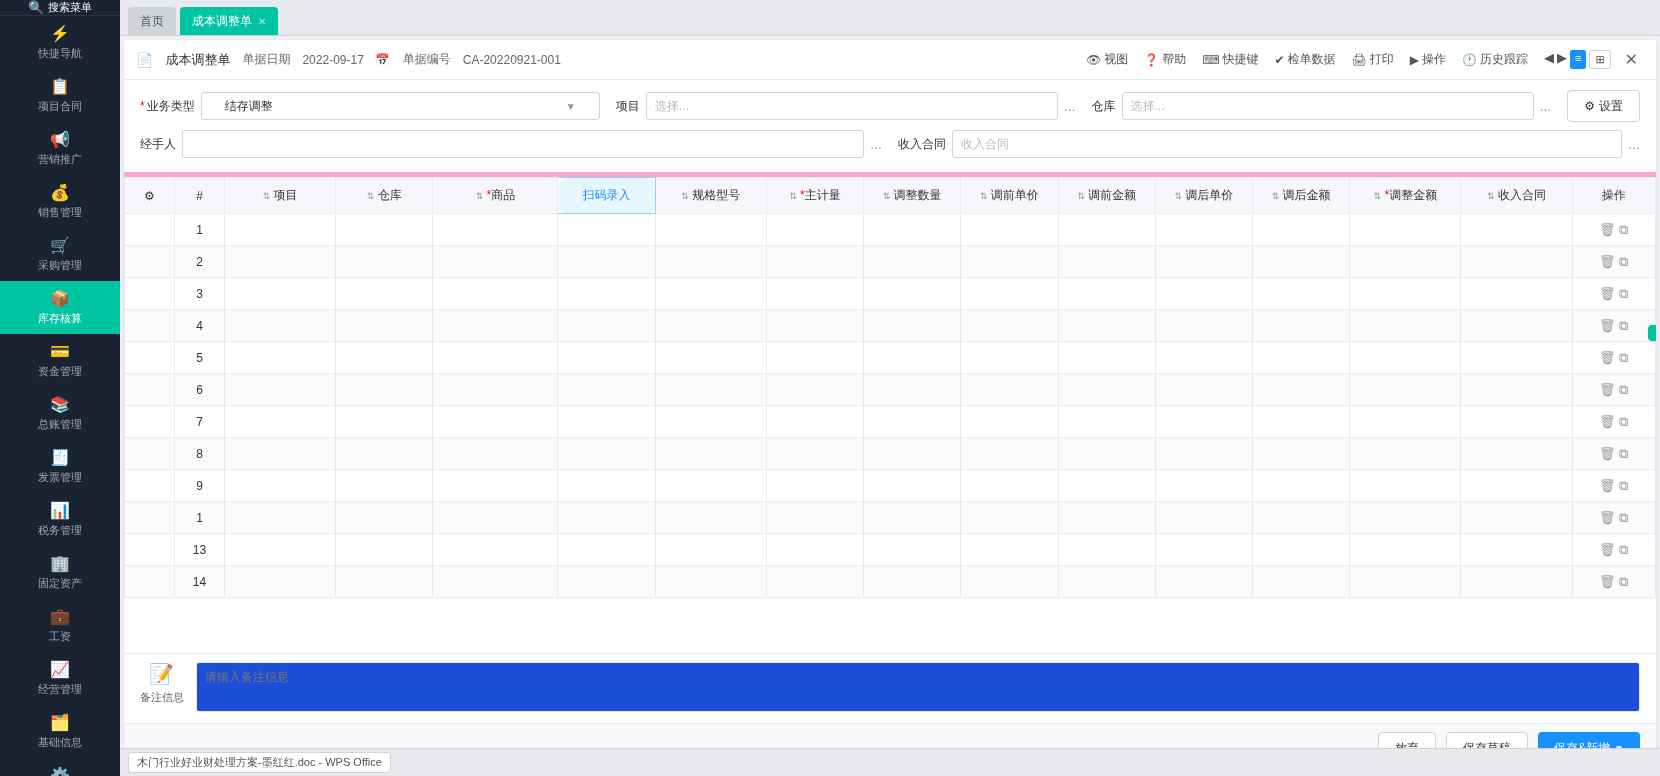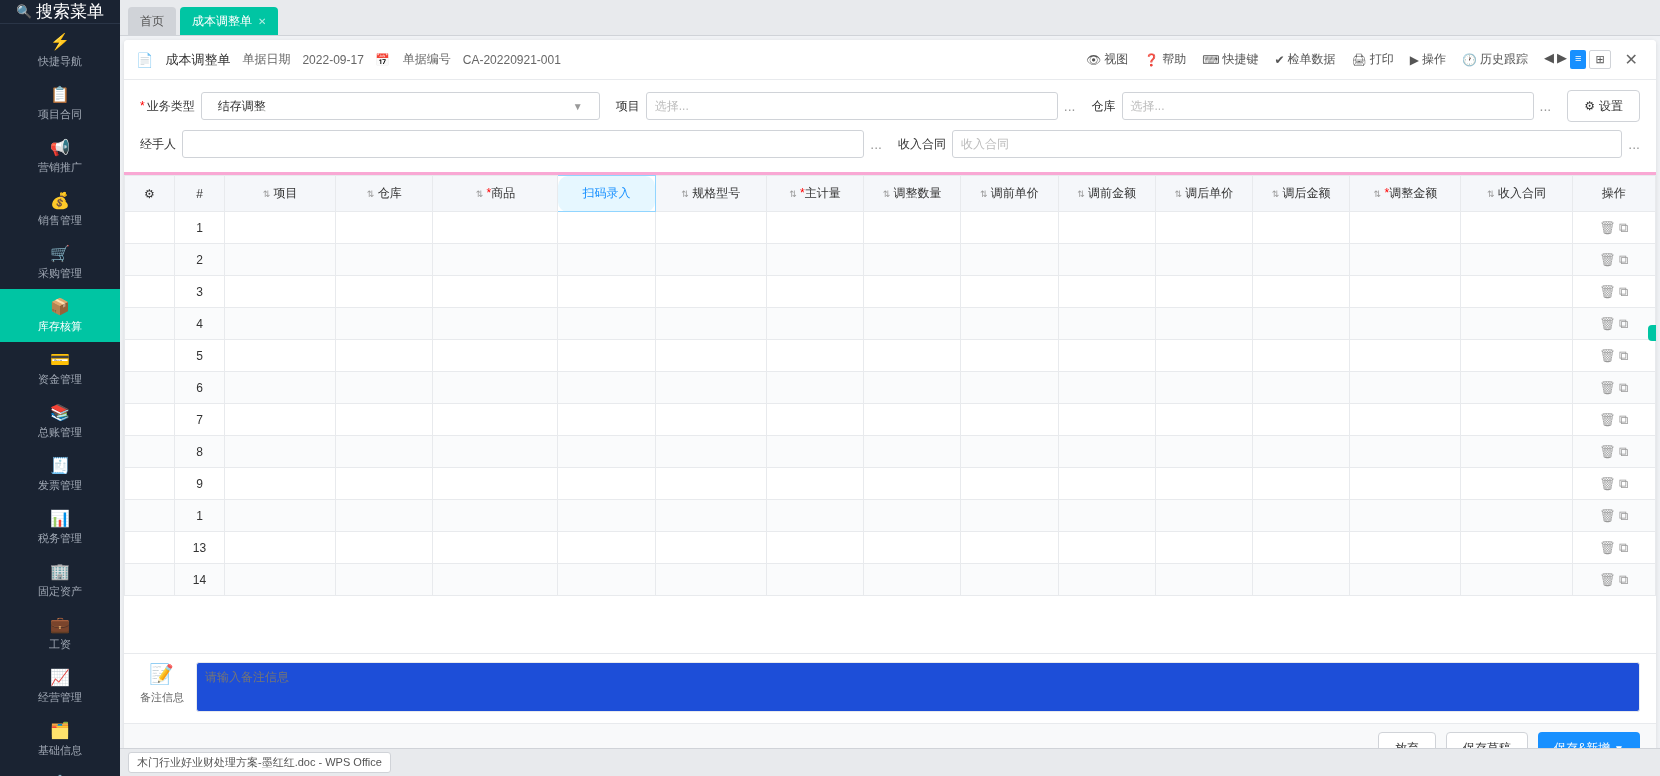--- a/index.html
+++ b/index.html
@@ -125,21 +125,21 @@
     .window-close {
       cursor: pointer;
       color: #666;
       font-size: 16px;
       padding: 2px 6px;
     }
 
     
     .form-area {
       padding: 10px 16px 6px;
-      border-bottom: 3px solid #f9a8d4;
+      border-bottom: 5px solid #f9a8d4;
       background: #fff;
     }
     .form-row {
       display: flex;
       align-items: center;
       gap: 16px;
       margin-bottom: 8px;
     }
     .form-field {
       display: flex;
@@ -155,21 +155,21 @@
     .form-label.required::before {
       content: '*';
       color: #f00;
       margin-right: 2px;
     }
     .form-select-display {
       flex: 1;
       height: 28px;
       border: 1px solid #d0d3d8;
       border-radius: 3px;
-      padding: 0 16px;
+      padding: 0 23px;
       font-size: 12px;
       color: #333;
       background: #fff;
       display: flex;
       align-items: center;
       justify-content: space-between;
       cursor: pointer;
       min-width: 120px;
     }
     .form-select-display .arrow { color: #999; font-size: 10px; }
@@ -357,21 +357,21 @@
     .col-ops { width: 60px; }
 
     .required-mark { color: #f00; }
   </style>
 </head>
 <body>
 
 <div class="sidebar">
   <div class="sidebar-logo">
     <span>🔍</span>
-    <span style="font-size:17px;margin-left:4px">搜索菜单</span>
+    <span style="font-size:11px;margin-left:4px">搜索菜单</span>
   </div>
 
   <div class="sidebar-item">
     <span class="icon">⚡</span>
     <span>快捷导航</span>
   </div>
   <div class="sidebar-item">
     <span class="icon">📋</span>
     <span>项目合同</span>
   </div>

